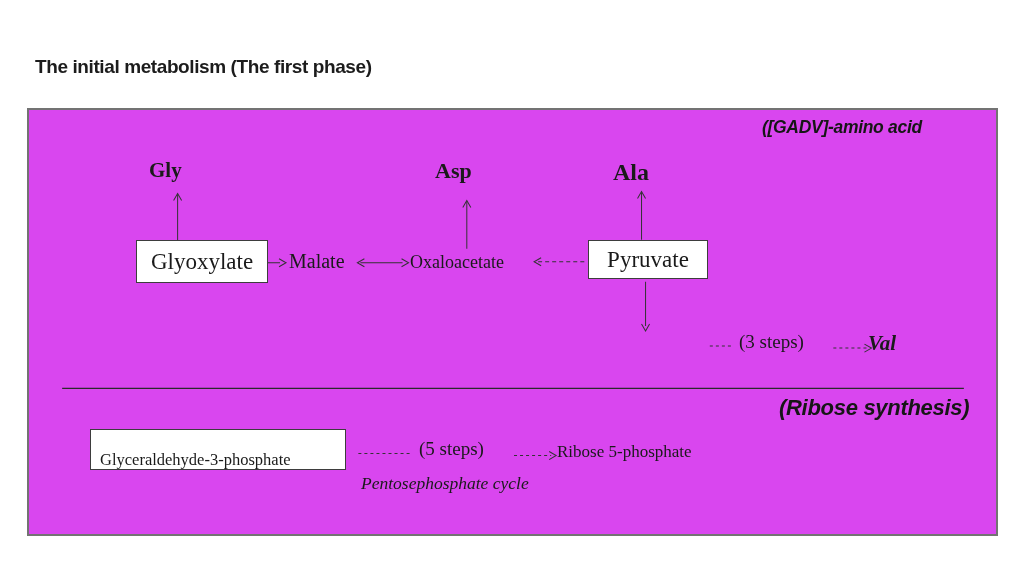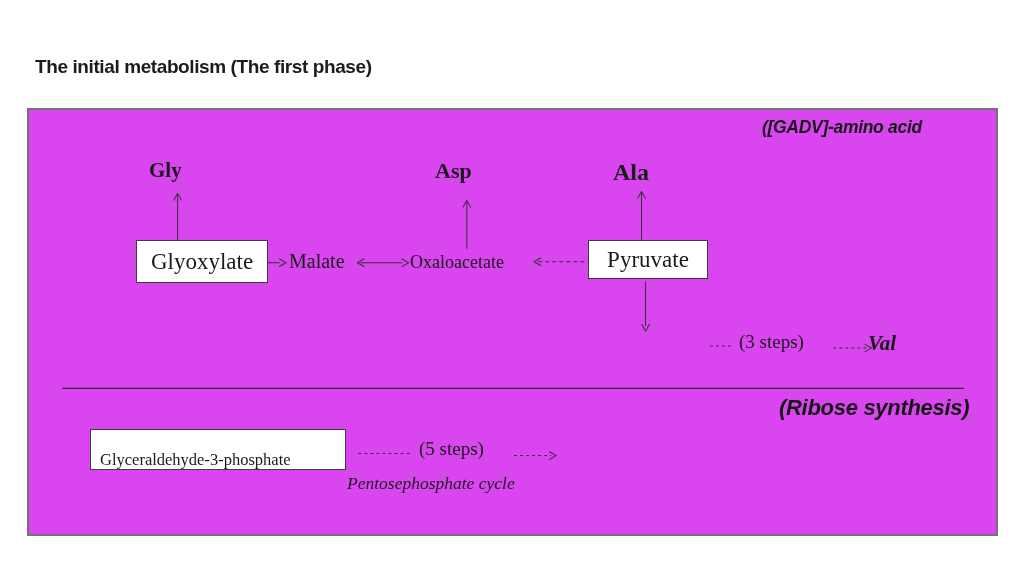--- a/index.html
+++ b/index.html
@@ -124,15 +124,16 @@
   <div class="lbl" style="left:710px;top:221px;font-size:19px;">(3 steps)</div>
   <div class="lbl amino" style="left:839px;top:221px;font-style:italic;">Val</div>
 
   <div class="section-heading" style="left:750px;top:285px;">(Ribose synthesis)</div>
 
   <div class="node-box" style="left:61px;top:319px;width:256px;height:41px;font-size:16.5px;justify-content:flex-start;padding-left:9px;">
     <span class="lbl" style="position:static;margin-top:20px;">Glyceraldehyde-3-phosphate</span>
   </div>
 
   <div class="lbl" style="left:390px;top:328px;font-size:19px;">(5 steps)</div>
-  <div class="lbl italic-note" style="left:318px;top:363px;">Pentosephosphate cycle</div>
+  <div class="lbl" style="left:528px;top:332px;font-size:17px;">Ribose 5-phosphate</div>
+  <div class="lbl italic-note" style="left:332px;top:363px;">Pentosephosphate cycle</div>
 
 </div>
 
 </body></html>

